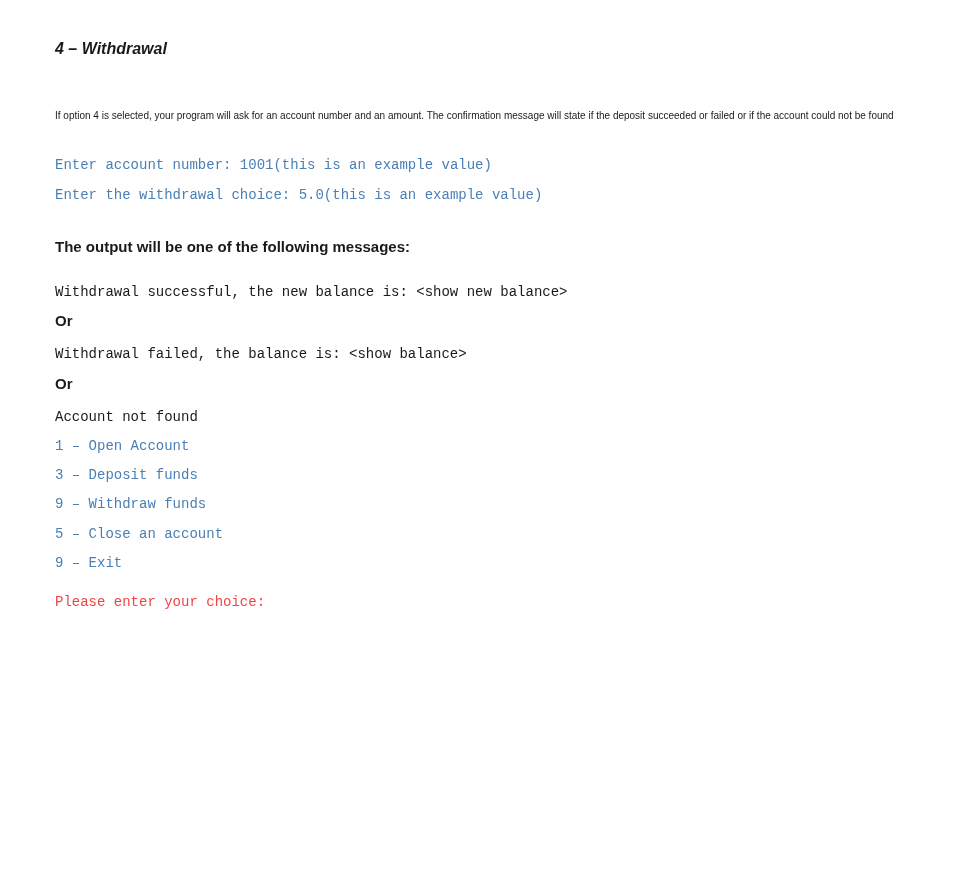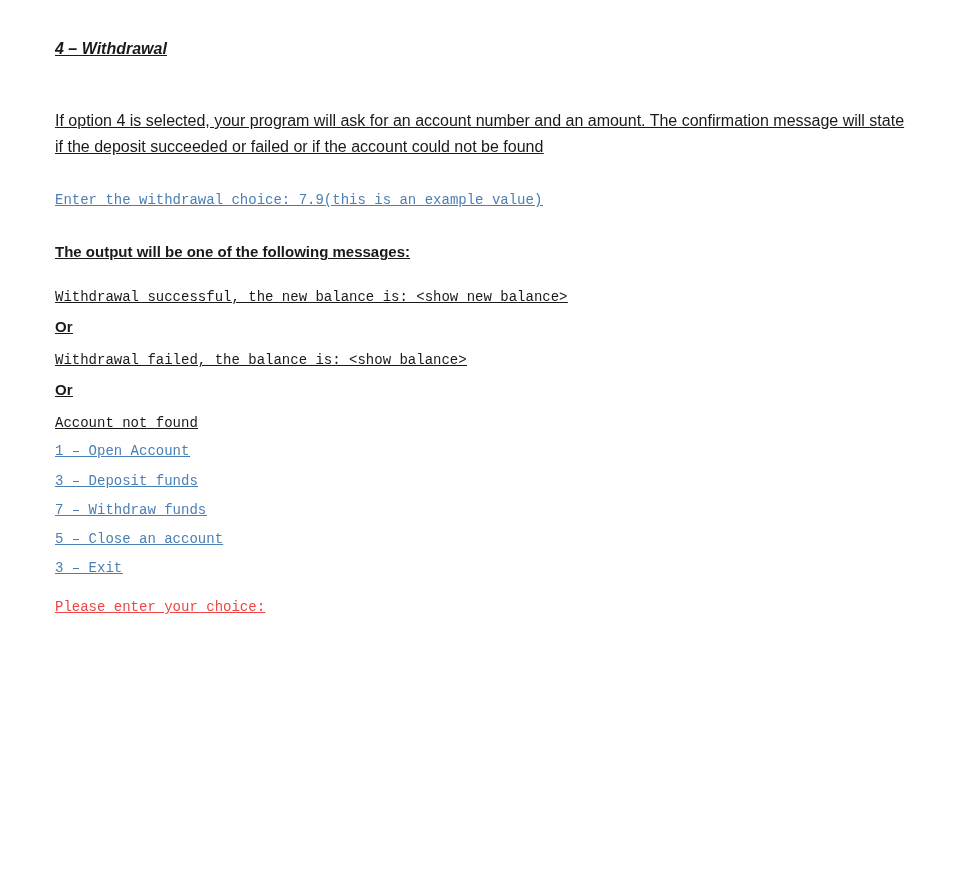--- a/index.html
+++ b/index.html
@@ -1,40 +1,39 @@
 <!DOCTYPE html>
 <html><head>
   <meta charset="utf-8">
   <style>
     * {
       margin: 0;
       padding: 0;
       box-sizing: border-box;
-      text-decoration: underline;
     }
 
     body {
       background-color: #ffffff;
       font-family: Arial, sans-serif;
       font-size: 15px;
       color: #1a1a1a;
       padding: 40px 55px;
       width: 970px;
       min-height: 894px;
     }
 
     .section-title {
       font-size: 16px;
       font-weight: bold;
       font-style: italic;
       margin-bottom: 30px;
     }
 
     .description {
-      font-size: 16px;
+      font-size: 10px;
       line-height: 1.6;
       margin-bottom: 30px;
       color: #1a1a1a;
     }
 
     .code-block {
       font-family: 'Courier New', Courier, monospace;
       font-size: 14px;
       color: #4a7fb5;
       margin-bottom: 6px;
@@ -97,35 +96,39 @@
 <body>
 
 <div class="section-title">4 – Withdrawal</div>
 
 <div class="spacer"></div>
 
 <p class="description">If option 4 is selected, your program will ask for an account number and an amount. The confirmation message will state if the deposit succeeded or failed or if the account could not be found</p>
 
 <div>
   <div class="code-block">
+    <span class="label">Enter account number:</span>
+    <span class="value"> </span><span>1001(this is an example value)</span>
+  </div>
+  <div class="code-block">
     <span class="label">Enter the withdrawal choice:</span>
-    <span class="value"> </span><span>7.9(this is an example value)</span>
+    <span class="value"> </span><span>5.0(this is an example value)</span>
   </div>
 </div>
 
 <div class="output-title">The output will be one of the following messages:</div>
 
 <div>
   <div class="mono-output">Withdrawal successful, the new balance is: &lt;show new balance&gt;</div>
   <div class="or-label">Or</div>
   <div class="mono-output">Withdrawal failed, the balance is: &lt;show balance&gt;</div>
   <div class="or-label">Or</div>
   <div class="mono-output">Account not found</div>
 </div>
 
 <div class="menu-section">
   <div class="menu-item">1 – Open Account</div>
   <div class="menu-item">3 – Deposit funds</div>
-  <div class="menu-item">7 – Withdraw funds</div>
+  <div class="menu-item">9 – Withdraw funds</div>
   <div class="menu-item">5 – Close an account</div>
-  <div class="menu-item">3 – Exit</div>
+  <div class="menu-item">9 – Exit</div>
   <div class="prompt-line">Please enter your choice:</div>
 </div>
 
 </body></html>

